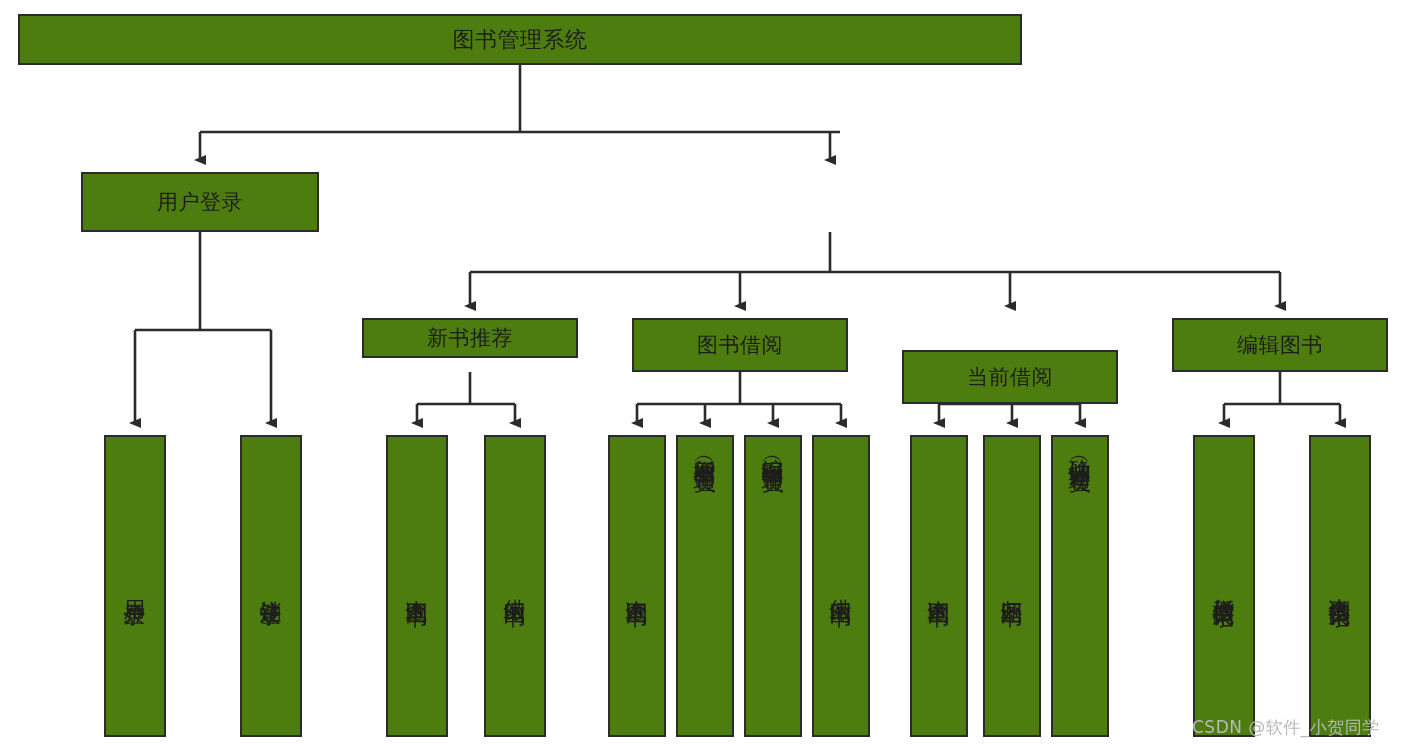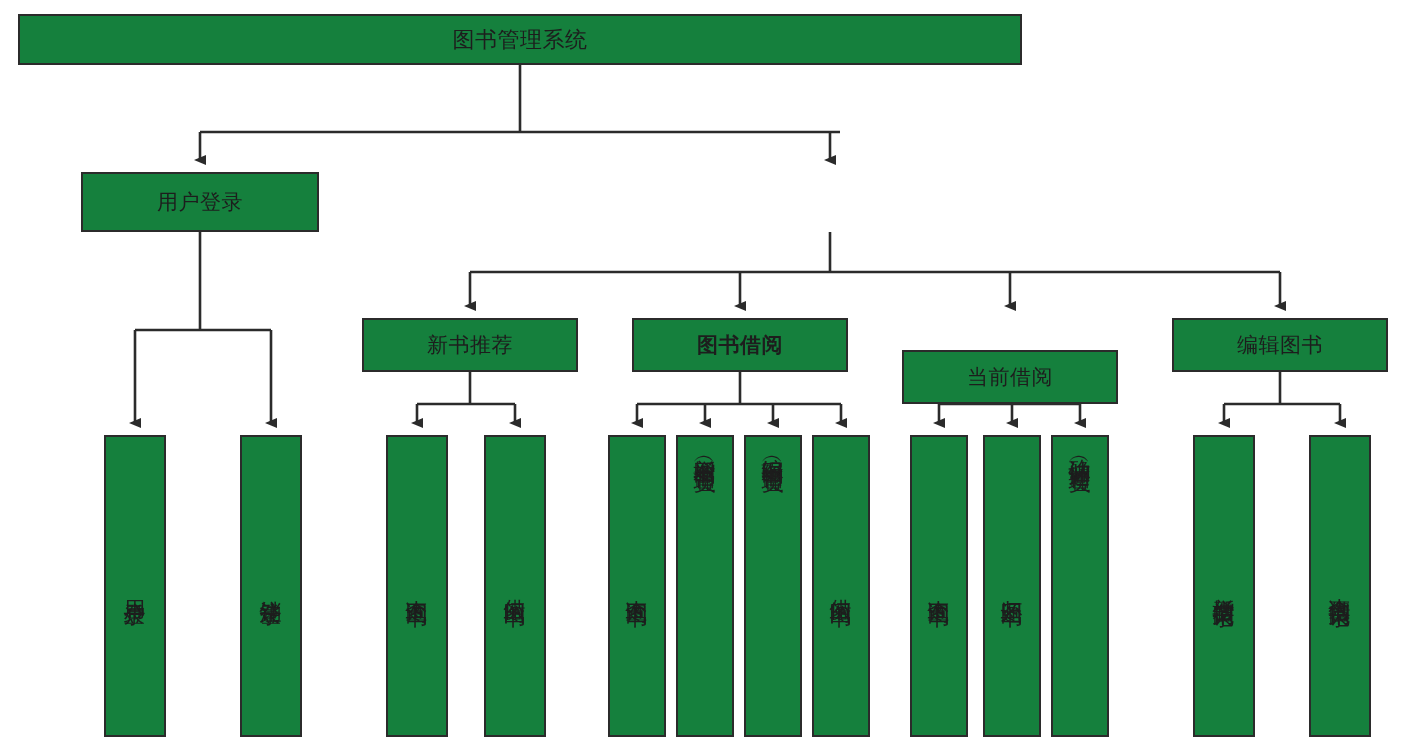--- a/index.html
+++ b/index.html
@@ -21,21 +21,21 @@
     position: absolute;
     left: 0;
     top: 0;
     width: 1405px;
     height: 747px;
     pointer-events: none;
   }
   .node {
     position: absolute;
     box-sizing: border-box;
-    background: #15803d;
+    background: #4d7c0f;
     border: 2px solid #2b2b2b;
     display: flex;
     align-items: center;
     justify-content: center;
     color: #1d1d1d;
   }
   .node .lbl {
     display: block;
     line-height: 1.18;
     letter-spacing: 0.5px;
@@ -132,24 +132,24 @@
   </svg>
 
   <div class="node horiz root" style="left:18px; top:14px; width:1004px; height:51px;">
     <span class="lbl">图书管理系统</span>
   </div>
 
   <div class="node horiz" style="left:81px; top:172px; width:238px; height:60px;">
     <span class="lbl">用户登录</span>
   </div>
 
-  <div class="node horiz" style="left:362px; top:318px; width:216px; height:54px;">
+  <div class="node horiz" style="left:362px; top:318px; width:216px; height:40px;">
     <span class="lbl">新书推荐</span>
   </div>
-  <div class="node horiz" style="left:632px; top:318px; width:216px; height:54px;font-weight:bold;">
+  <div class="node horiz" style="left:632px; top:318px; width:216px; height:54px;">
     <span class="lbl">图书借阅</span>
   </div>
   <div class="node horiz" style="left:902px; top:318px; width:216px; height:54px;margin-top:32px;">
     <span class="lbl">当前借阅</span>
   </div>
   <div class="node horiz" style="left:1172px; top:318px; width:216px; height:54px;">
     <span class="lbl">编辑图书</span>
   </div>
 
   <div class="node vert centered" style="left:104px; top:435px; width:62px; height:302px;">
@@ -189,14 +189,15 @@
     <span class="lbl">确认归还（管理员）</span>
   </div>
 
   <div class="node vert centered" style="left:1193px; top:435px; width:62px; height:302px;">
     <span class="lbl">新增借阅记录</span>
   </div>
   <div class="node vert centered" style="left:1309px; top:435px; width:62px; height:302px;">
     <span class="lbl">查询借阅记录</span>
   </div>
 
+  <div class="watermark" style="left:1192px; top:716px;">CSDN @软件_小贺同学</div>
 
 </div>
 
 </body></html>

